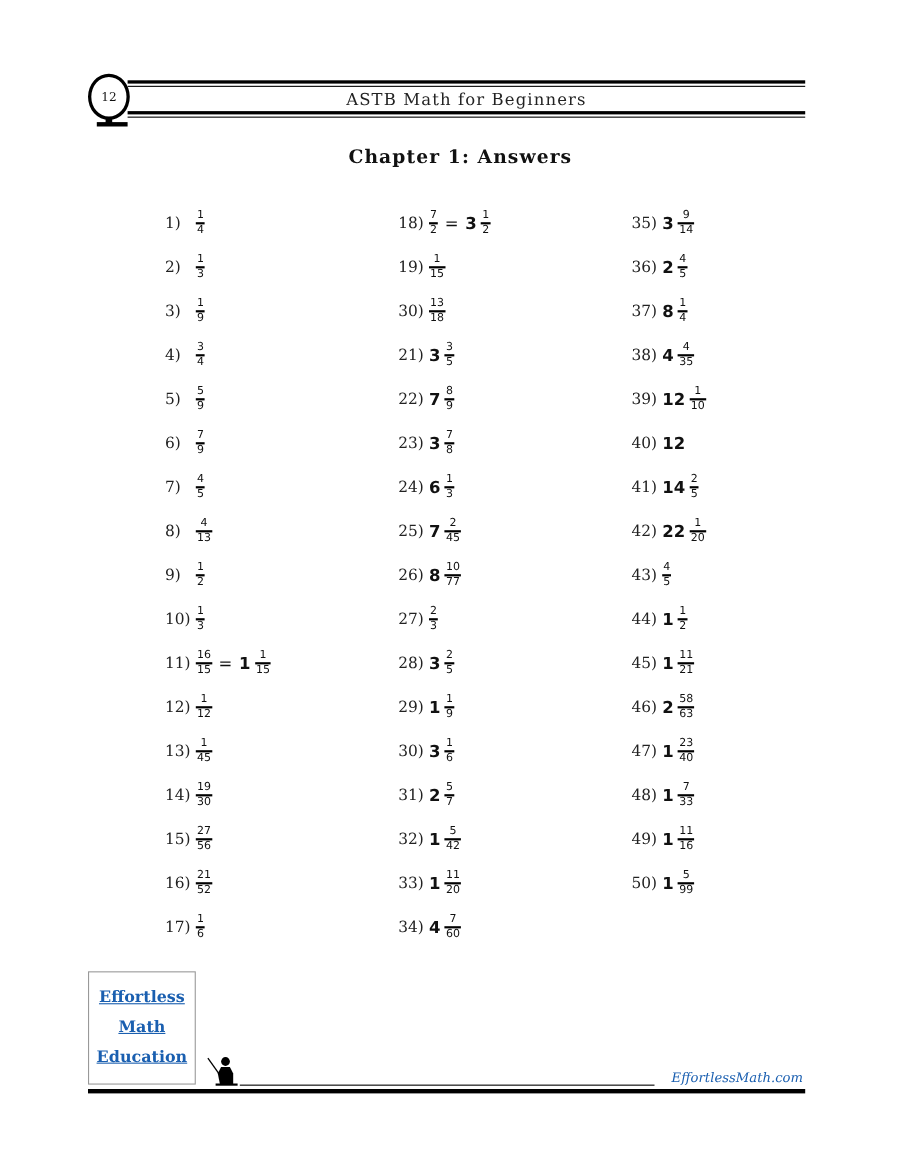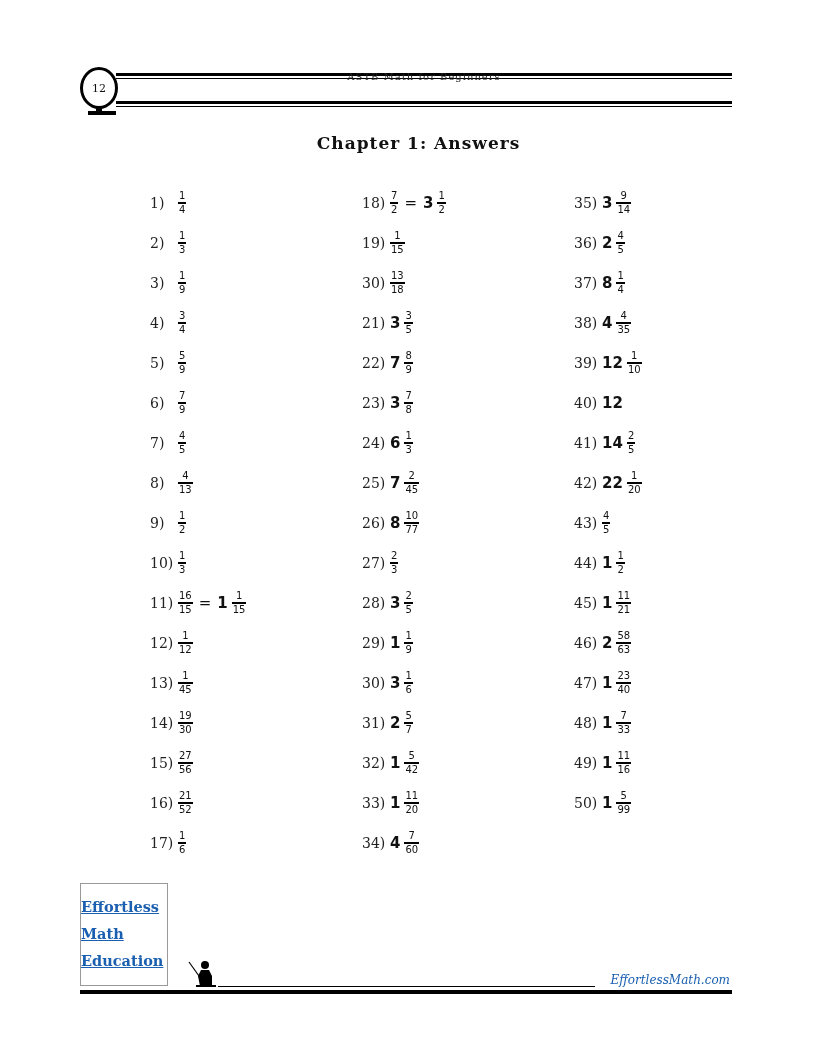--- a/index.html
+++ b/index.html
@@ -4,21 +4,21 @@
 <style>
   html, body { margin: 0; padding: 0; background: #ffffff; }
   body { width: 816px; height: 1056px; position: relative; overflow: hidden; font-family: "DejaVu Serif", serif; color: #111; }
 
   
   .hdr-line { position: absolute; left: 116px; right: 84px; background: #000; }
   .hl1 { top: 73px; height: 3px; }
   .hl2 { top: 78px; height: 1px; }
   .hl3 { top: 101px; height: 3px; }
   .hl4 { top: 106px; height: 1px; }
-  .hdr-title { position: absolute; left: 116px; right: 84px; top: 71px; text-align: center; font-family: "DejaVu Serif", serif; font-size: 10px; letter-spacing: 1px; color: #222; }
+  .hdr-title { position: absolute; left: 116px; right: 84px; top: 81px; text-align: center; font-family: "DejaVu Serif", serif; font-size: 15px; letter-spacing: 1px; color: #222; }
   .globe { position: absolute; left: 80px; top: 67px; width: 38px; height: 42px; border: 3px solid #000; border-radius: 50%; background: #fff; box-sizing: border-box; }
   .globe-num { position: absolute; left: 0; right: 0; top: 12px; text-align: center; font-size: 11px; font-family: "DejaVu Serif", serif; }
   .globe-stand { position: absolute; left: 96px; top: 108px; width: 6px; height: 4px; background: #000; }
   .globe-base { position: absolute; left: 88px; top: 111px; width: 28px; height: 4px; background: #000; }
 
   .chapter-title { position: absolute; left: 0; right: 0; top: 133px; text-align: center; font-family: "DejaVu Serif", serif; font-weight: bold; font-size: 17px; letter-spacing: 1px; padding-left: 21px; }
 
   
   .col { position: absolute; top: 183px; width: 200px; }
   .col1 { left: 150px; }
@@ -26,21 +26,21 @@
   .col3 { left: 574px; }
   .ans { height: 40px; display: flex; align-items: center; font-family: "DejaVu Serif", serif; font-size: 14px; }
   .num { color: #222; min-width: 26px; }
   .whole { font-family: "DejaVu Sans", sans-serif; font-size: 15px; margin: 0 2px 0 2px; font-weight: bold; }
   .frac { display: inline-flex; flex-direction: column; align-items: center; font-family: "DejaVu Sans", sans-serif; font-size: 10px; line-height: 12px; margin: 0 2px; }
   .frac .n { padding: 0 1px; }
   .frac .d { border-top: 2px solid #000; padding: 0 1px; }
   .eq { margin: 0 4px; font-family: "DejaVu Sans", sans-serif; font-size: 15px; }
 
   
-  .logo-box { position: absolute; left: 80px; top: 883px; width: 88px; height: 103px; border: 1px solid #999; box-sizing: border-box; text-align: left; padding-top: 9px; }
+  .logo-box { position: absolute; left: 80px; top: 883px; width: 98px; height: 103px; border: 1px solid #999; box-sizing: border-box; text-align: center; padding-top: 9px; }
   .logo-line { display: block; color: #1a5fb0; text-decoration: underline; font-family: "DejaVu Serif", serif; font-weight: bold; font-size: 14.5px; line-height: 27px; }
   .teacher { position: absolute; left: 188px; top: 960px; }
   .foot-thin { position: absolute; left: 218px; top: 986px; width: 377px; height: 1px; background: #000; }
   .foot-thick { position: absolute; left: 80px; top: 990px; width: 652px; height: 4px; background: #000; }
   .foot-url { position: absolute; right: 86px; top: 973px; font-family: "DejaVu Serif", serif; font-style: italic; font-size: 12px; color: #1a5fb0; }
 </style>
 </head>
 <body>
 
 <div>

